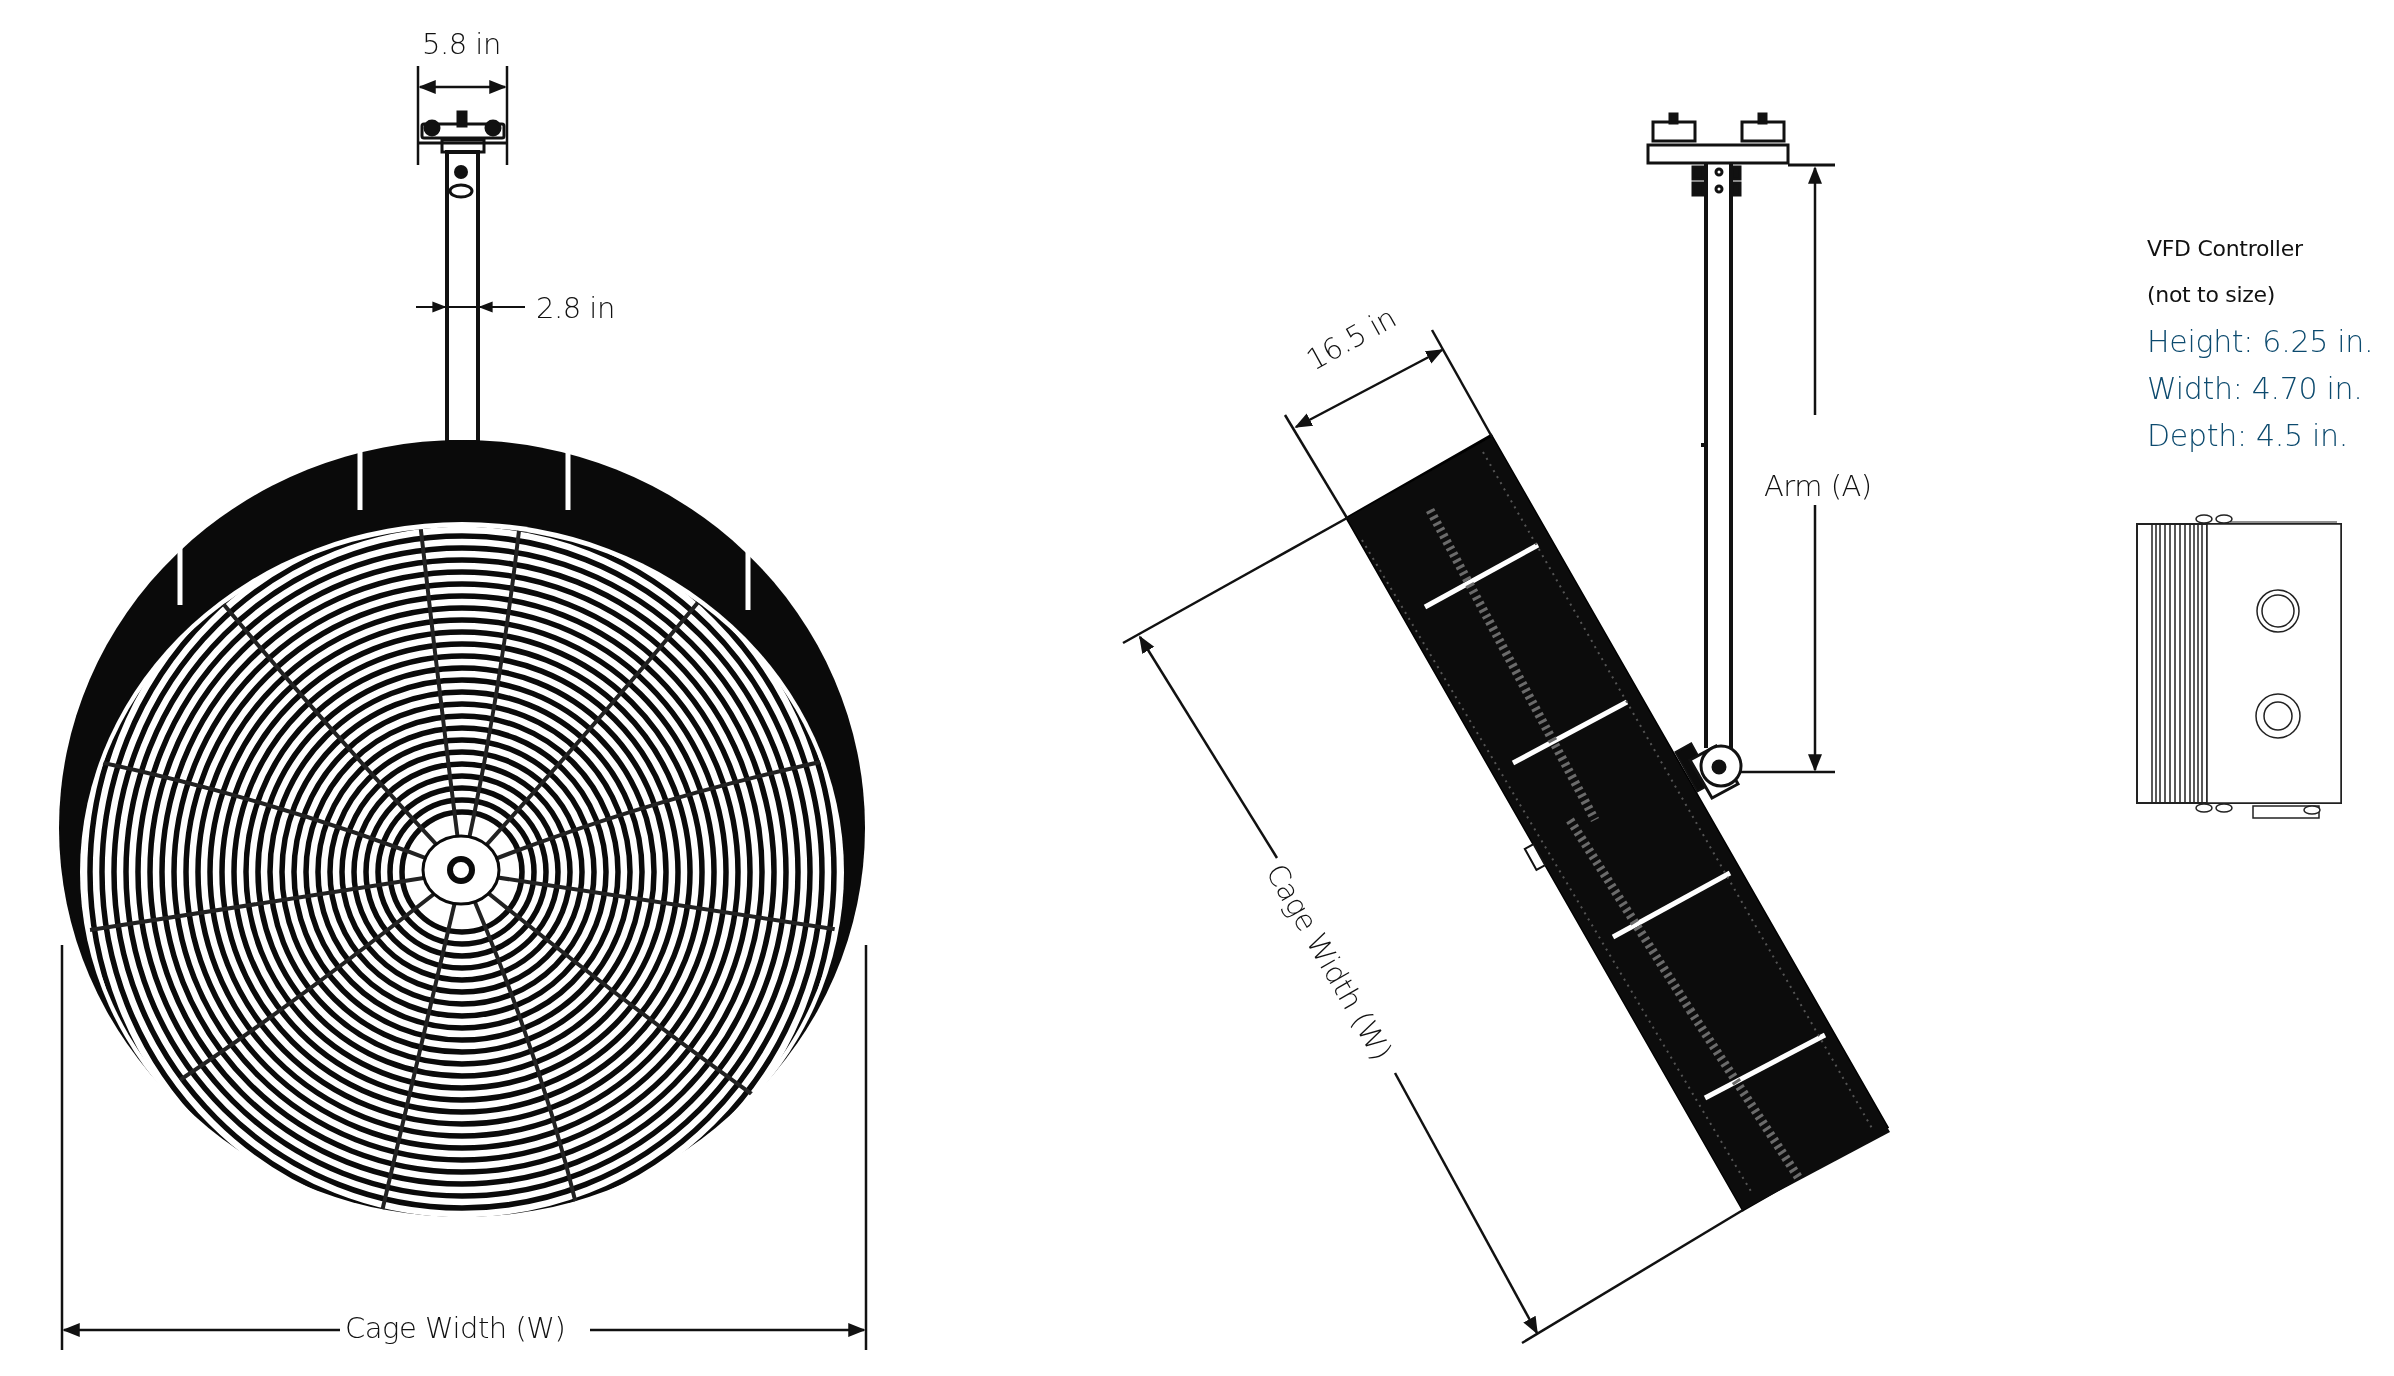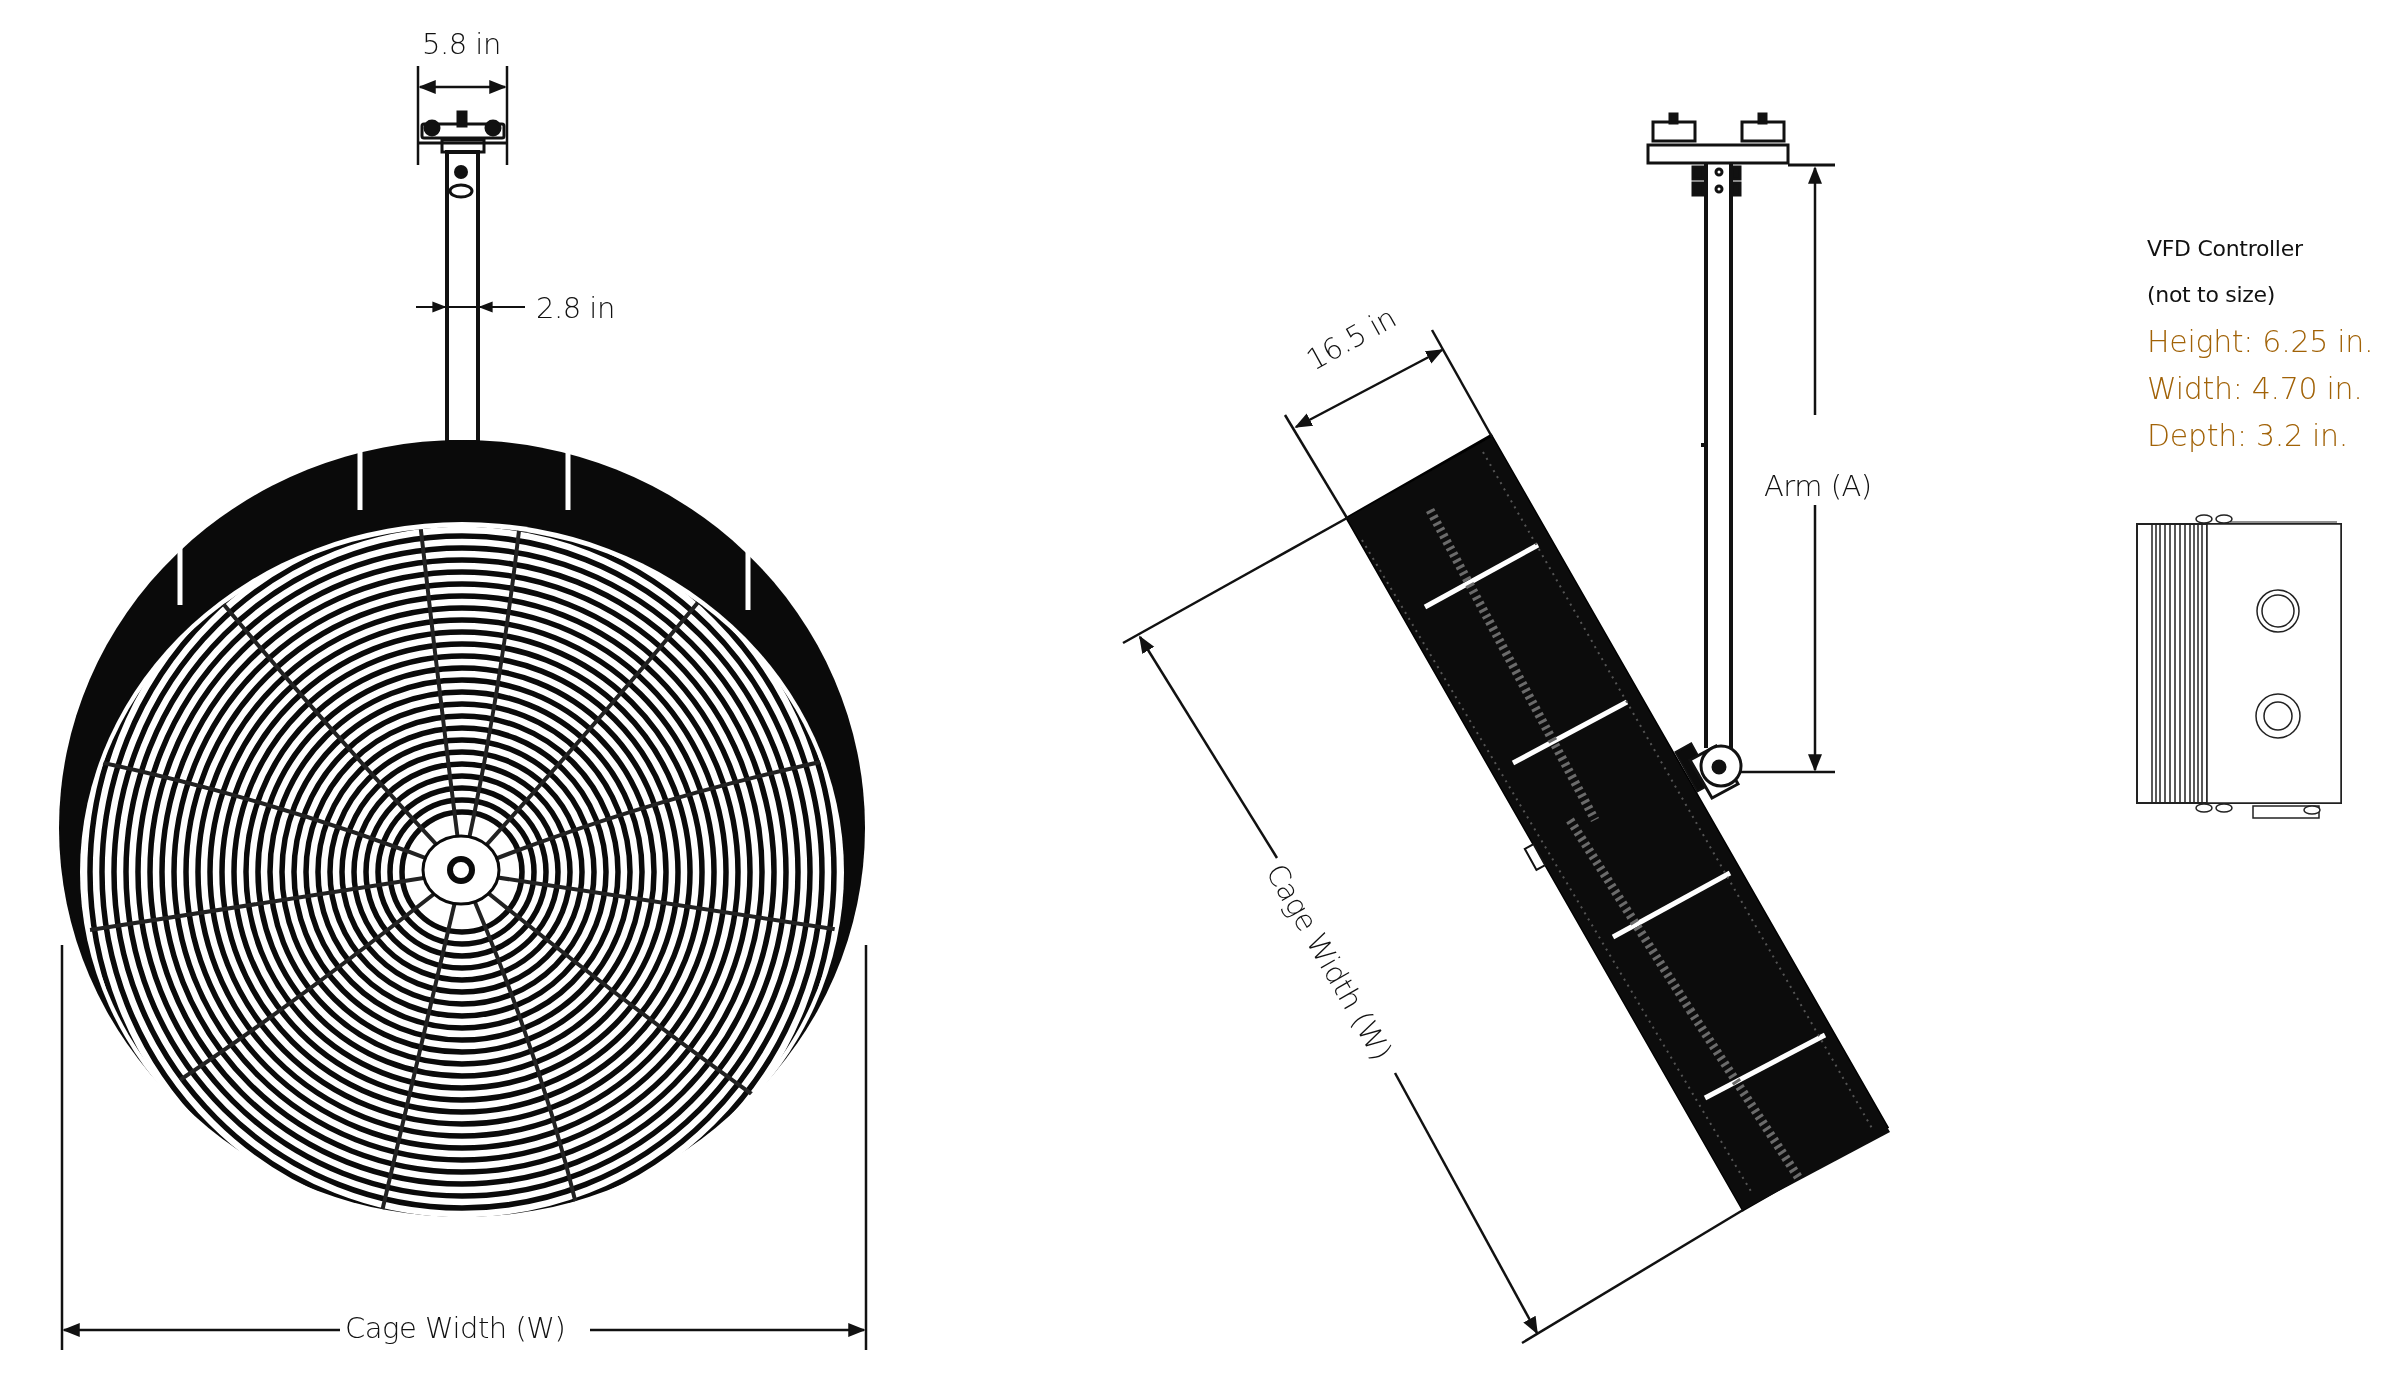--- a/index.html
+++ b/index.html
@@ -5,21 +5,21 @@
   html, body { margin: 0; padding: 0; background: #ffffff; }
   body { width: 2394px; height: 1376px; position: relative; overflow: hidden;
          font-family: "DejaVu Sans", sans-serif; color: #111111; }
   svg.drawing { position: absolute; left: 0; top: 0; width: 2394px; height: 1376px; }
   .lbl { position: absolute; white-space: nowrap; color: #111; font-family: "DejaVu Sans", sans-serif;
          font-weight: 300; line-height: 1; }
   .dim-label { font-size: 29px; letter-spacing: -0.5px; }
   .bg-white { background: #ffffff; padding: 0 4px; }
   .vfd-panel { position: absolute; left: 2147px; top: 226px; font-family: "DejaVu Sans", sans-serif; }
   .vfd-title { font-size: 22px; font-weight: 500; line-height: 46px; color: #111; letter-spacing: -0.3px; }
-  .vfd-spec { font-size: 30px; font-weight: 300; line-height: 47px; color: #a16207; letter-spacing: -0.3px; }
+  .vfd-spec { font-size: 30px; font-weight: 300; line-height: 47px; color: #0c4a6e; letter-spacing: -0.3px; }
 </style>
 </head>
 <body>
 
 <svg class="drawing" viewBox="0 0 2394 1376" xmlns="http://www.w3.org/2000/svg">
   <defs>
     <marker id="arrow" viewBox="0 0 10 10" refX="9" refY="5" markerWidth="7" markerHeight="7" orient="auto-start-reverse">
       <path d="M0,1 L10,5 L0,9 z" fill="#111"></path>
     </marker>
     <clipPath id="grilleClip">
@@ -252,14 +252,14 @@
 
 <div class="lbl dim-label" style="left:1302px; top:350px; transform: rotate(-29deg); transform-origin: left top;">16.5 in</div>
 <div class="lbl dim-label bg-white" style="left:1284px; top:856px; transform: rotate(60deg); transform-origin: left top;">Cage Width (W)</div>
 <div class="lbl dim-label bg-white" style="left:1760px; top:444px;margin-top:28px;">Arm (A)</div>
 
 <div class="vfd-panel">
   <div class="vfd-title">VFD Controller</div>
   <div class="vfd-title">(not to size)</div>
   <div class="vfd-spec">Height: 6.25 in.</div>
   <div class="vfd-spec">Width: 4.70 in.</div>
-  <div class="vfd-spec">Depth: 3.2 in.</div>
+  <div class="vfd-spec">Depth: 4.5 in.</div>
 </div>
 
 </body></html>

